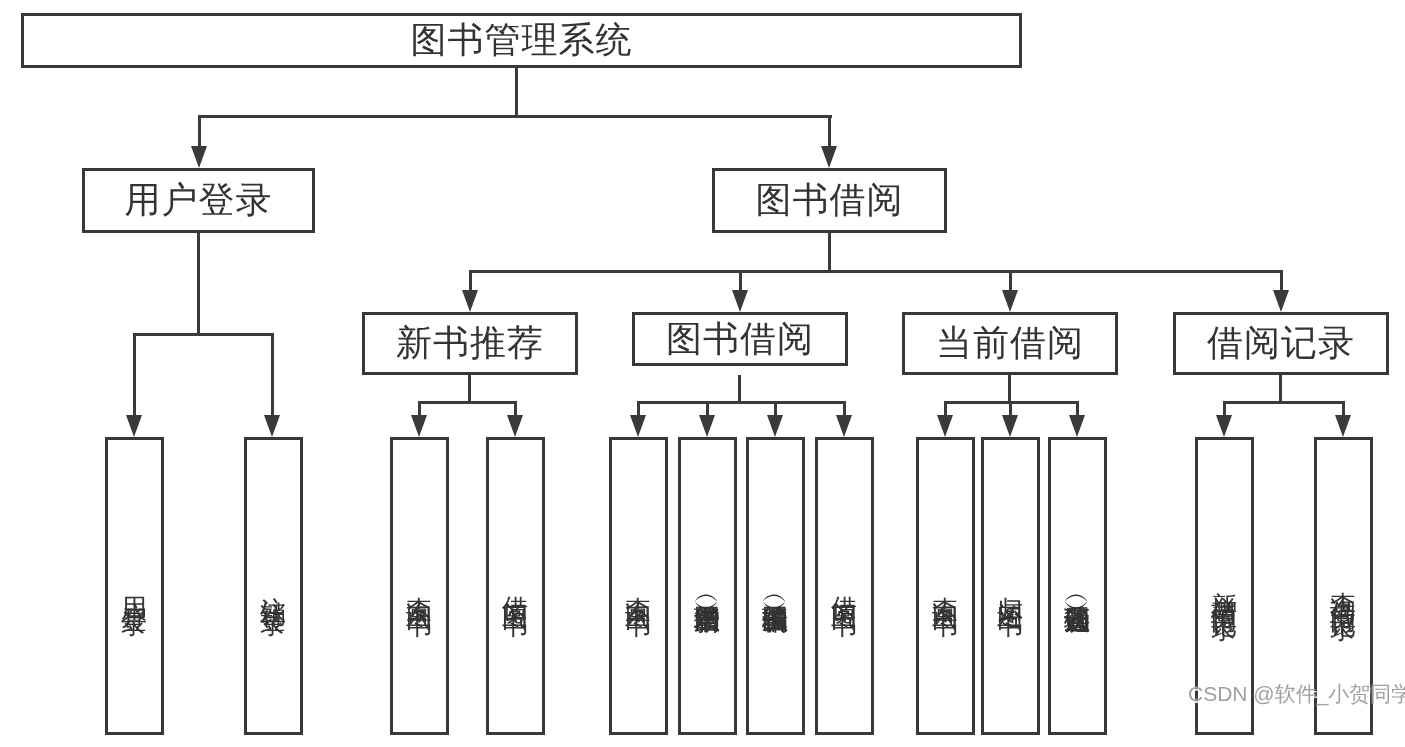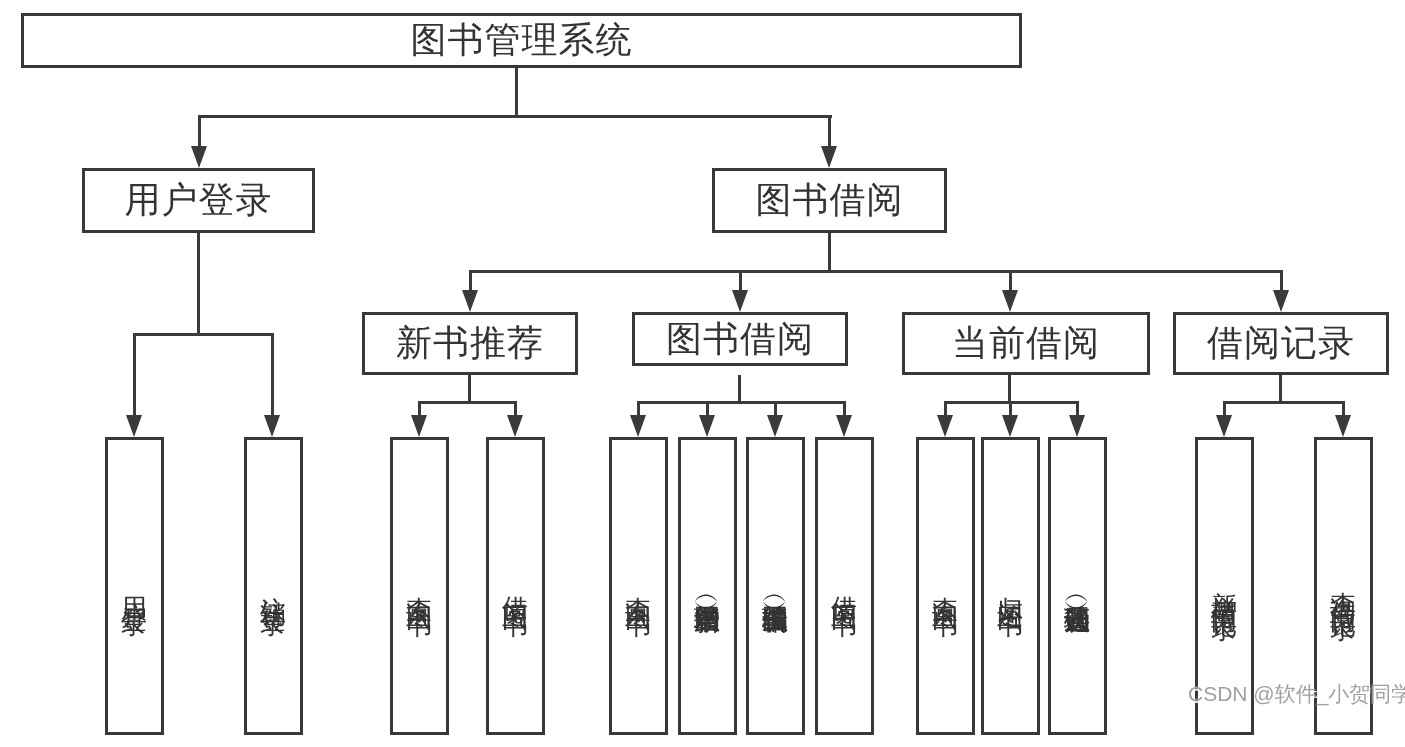--- a/index.html
+++ b/index.html
@@ -89,21 +89,21 @@
   <div class="arrow" style="left:732px;top:270px;height:42px"></div>
   <div class="arrow" style="left:1002px;top:270px;height:42px"></div>
   <div class="arrow" style="left:1273px;top:270px;height:42px"></div>
 
   <div class="hbox" style="left:362px;top:312px;width:216px;height:63px">
     <span class="label">新书推荐</span>
   </div>
   <div class="hbox" style="left:632px;top:312px;width:216px;height:54px">
     <span class="label">图书借阅</span>
   </div>
-  <div class="hbox" style="left:902px;top:312px;width:248px;height:63px">
+  <div class="hbox" style="left:902px;top:312px;width:216px;height:63px">
     <span class="label">当前借阅</span>
   </div>
   <div class="hbox" style="left:1173px;top:312px;width:216px;height:63px">
     <span class="label">借阅记录</span>
   </div>
 
   <div class="vline" style="left:468px;top:375px;height:29px"></div>
   <div class="hline" style="left:418px;top:401px;width:99px"></div>
   <div class="arrow" style="left:411px;top:401px;height:36px"></div>
   <div class="arrow" style="left:507px;top:401px;height:36px"></div>

